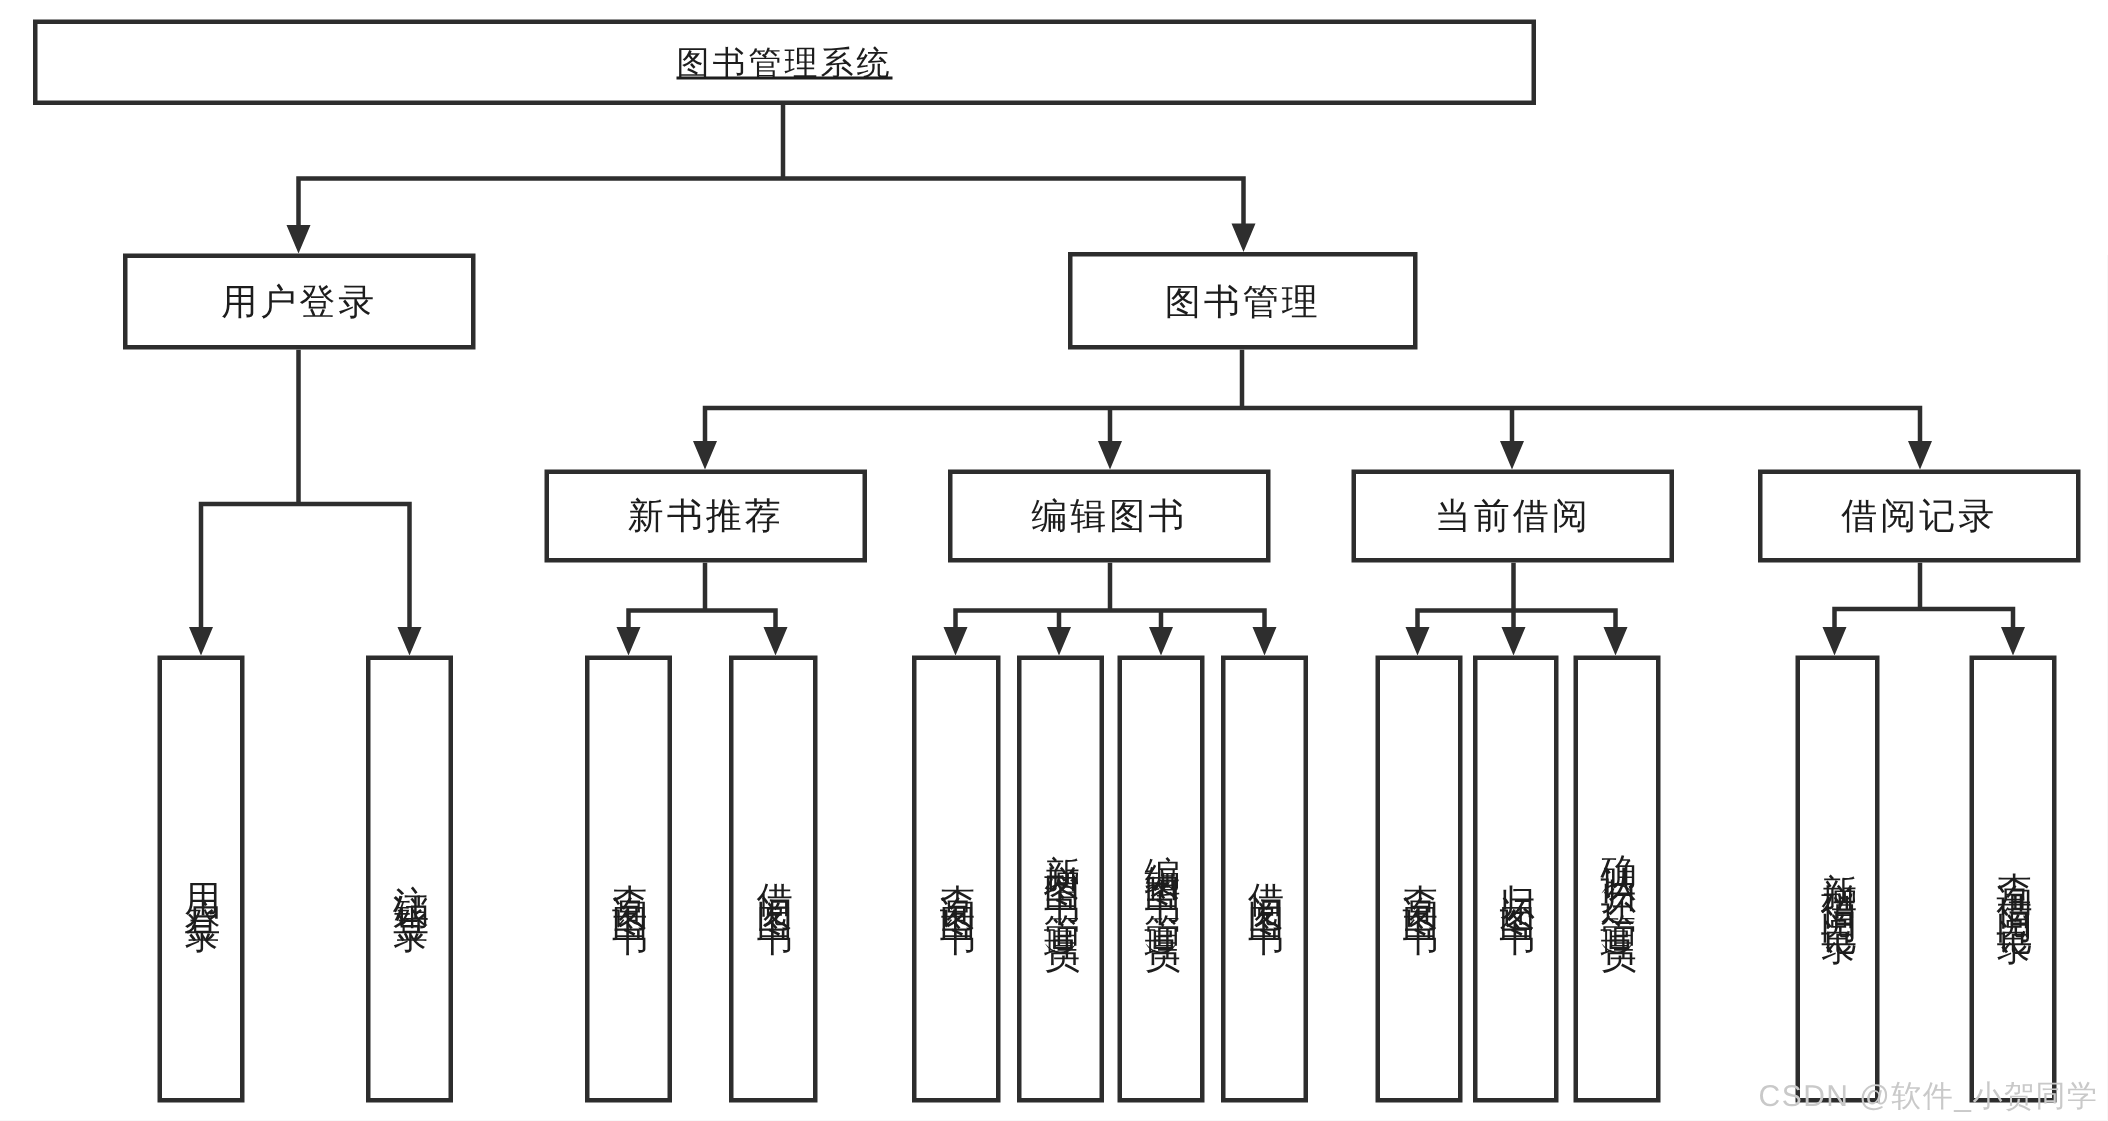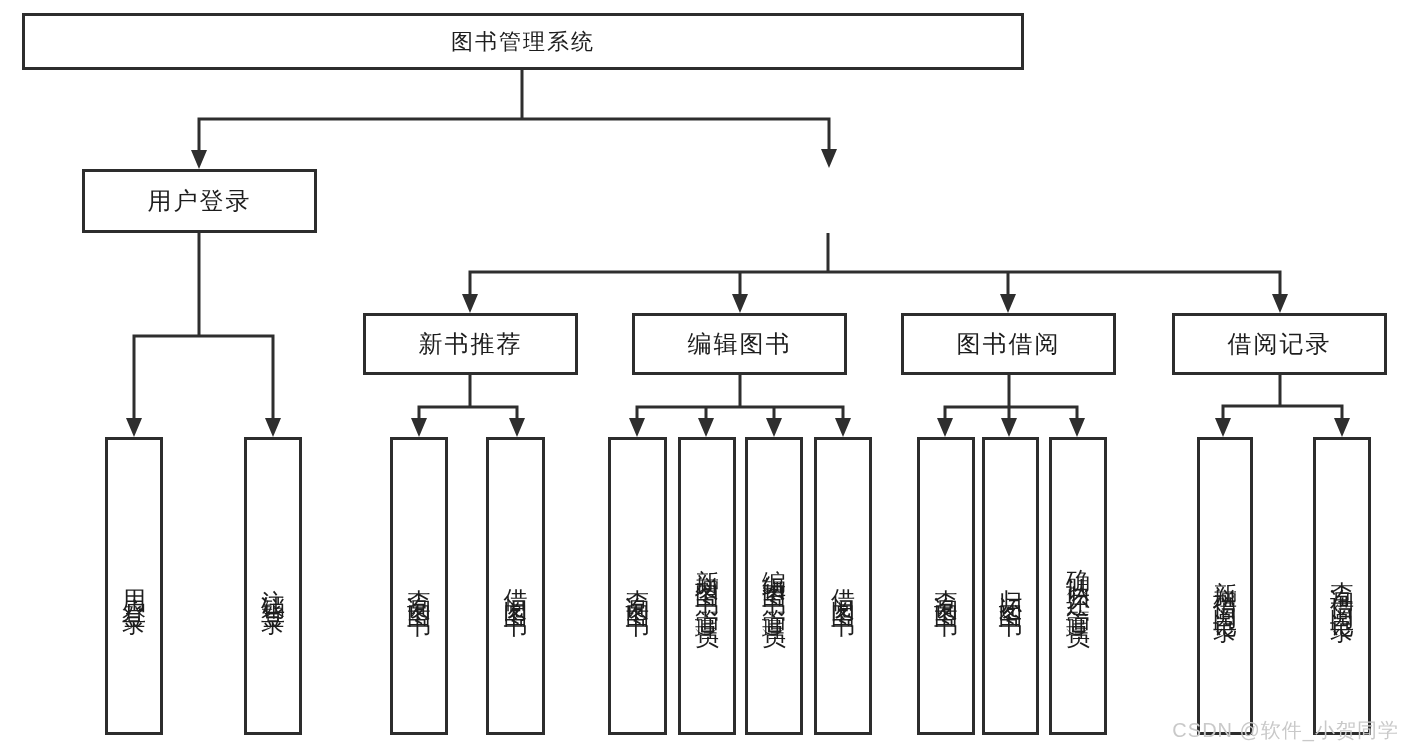--- a/index.html
+++ b/index.html
@@ -24,21 +24,21 @@
   .node{
     position:absolute;
     background:var(--background,#fff);
     border:3px solid var(--border,#2d2d2d);
     display:flex;align-items:center;justify-content:center;
     color:var(--text,#1d1d1d);
     font-size:24px;
     z-index:1;
   }
   .node.h span{letter-spacing:2px;white-space:nowrap;}
-  .node.root{font-size:22px;}
+  .node.root{font-size:22px;text-decoration:underline;}
   .node.v span{
     writing-mode:vertical-rl;
     line-height:1;
     letter-spacing:8px;
     white-space:nowrap;
   }
   .watermark{
     position:absolute;
     right:6px;bottom:3px;
     font-size:20px;
@@ -111,29 +111,32 @@
       M1334 418 H1350 L1342 437 Z"></path>
   </svg>
 
   <div class="node h root" style="left:22px;top:13px;width:1002px;height:57px">
     <span>图书管理系统</span>
   </div>
 
   <div class="node h" style="left:82px;top:169px;width:235px;height:64px">
     <span>用户登录</span>
   </div>
+  <div class="node h" style="left:712px;top:168px;width:233px;height:65px">
+    <span>图书管理</span>
+  </div>
 
   <div class="node h" style="left:363px;top:313px;width:215px;height:62px">
     <span>新书推荐</span>
   </div>
   <div class="node h" style="left:632px;top:313px;width:215px;height:62px">
     <span>编辑图书</span>
   </div>
   <div class="node h" style="left:901px;top:313px;width:215px;height:62px">
-    <span>图书借阅</span>
+    <span>当前借阅</span>
   </div>
   <div class="node h" style="left:1172px;top:313px;width:215px;height:62px">
     <span>借阅记录</span>
   </div>
 
   <div class="node v" style="left:105px;top:437px;width:58px;height:298px">
     <span>用户登录</span>
   </div>
   <div class="node v" style="left:244px;top:437px;width:58px;height:298px">
     <span>注销登录</span>

